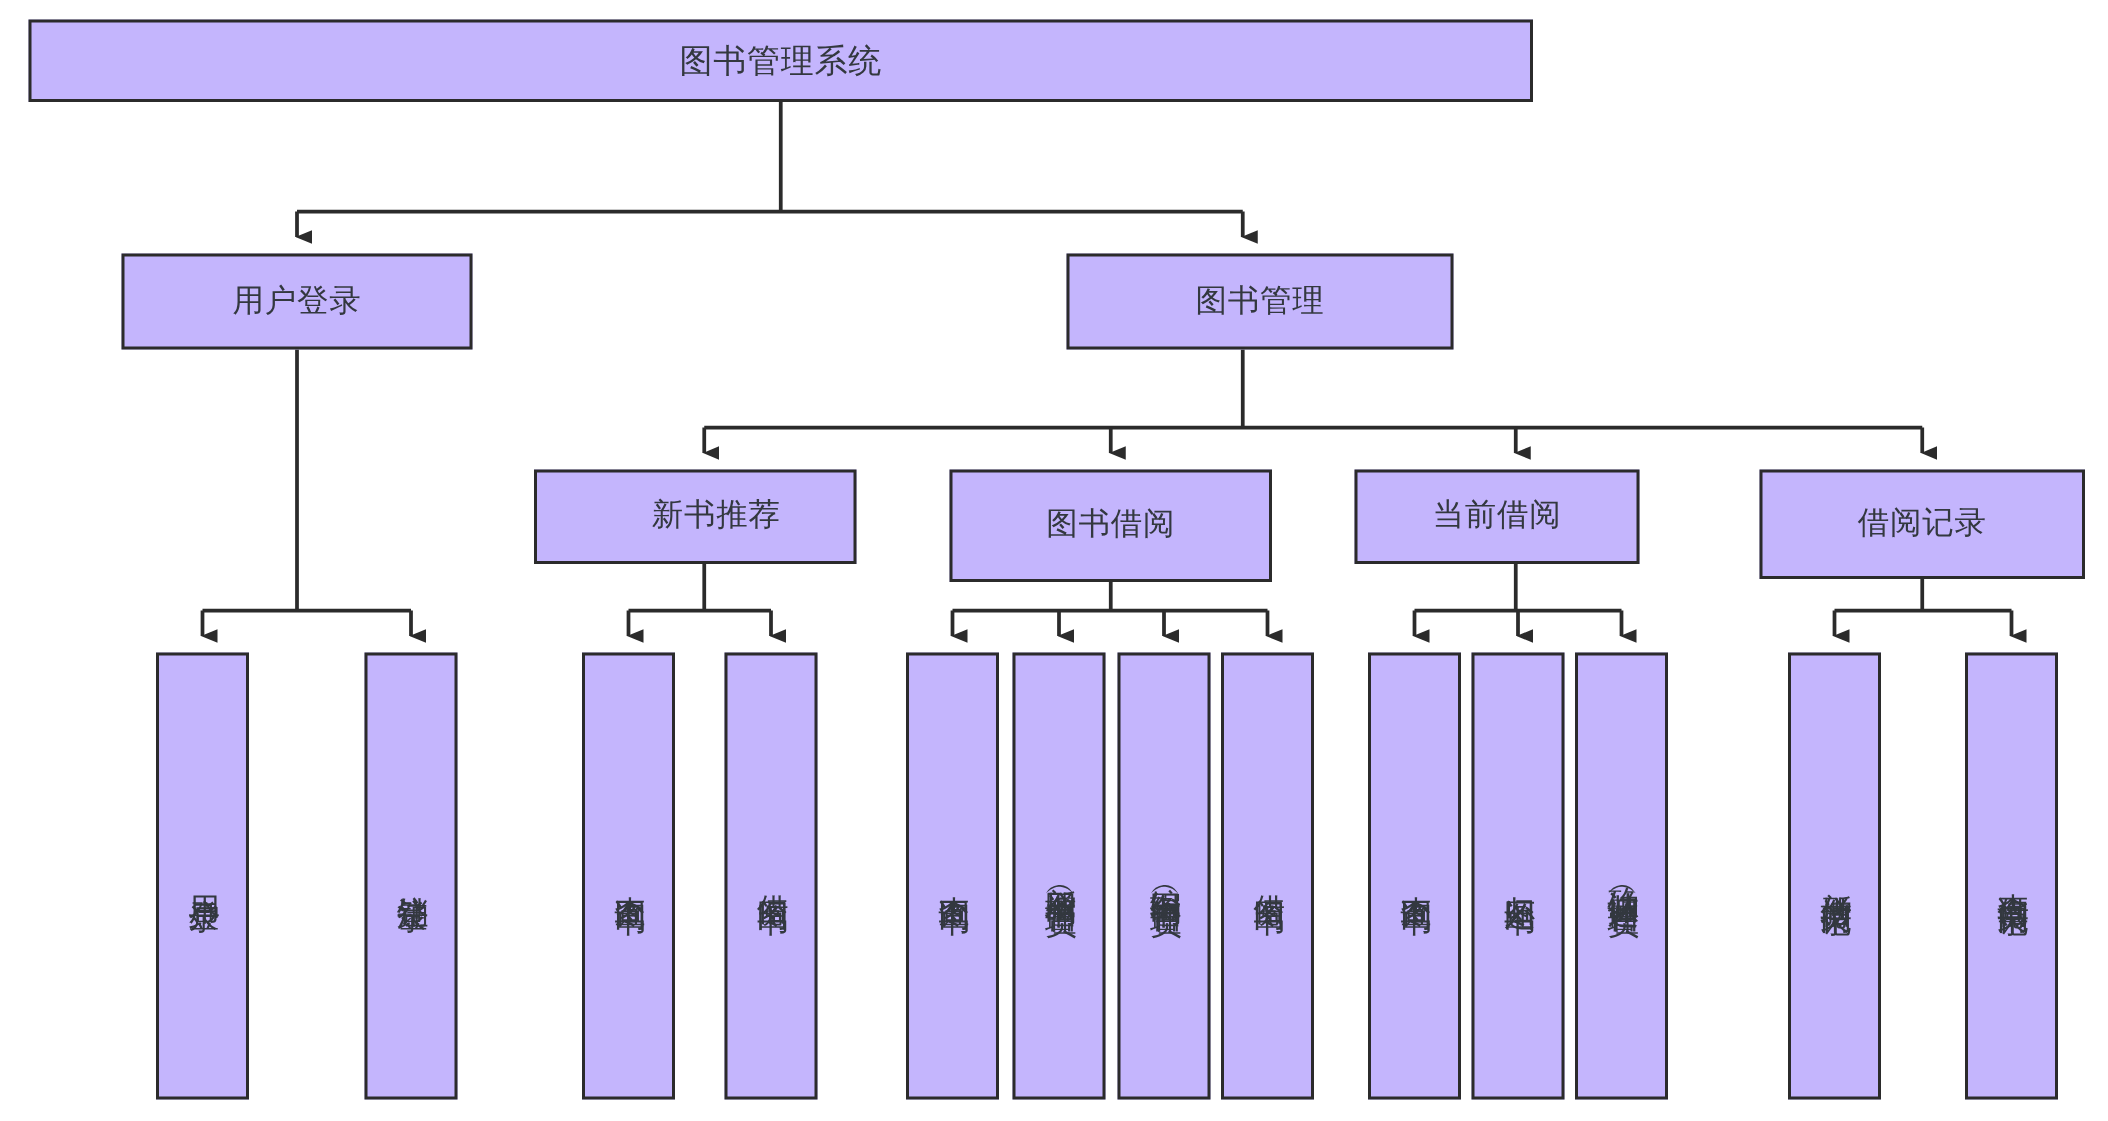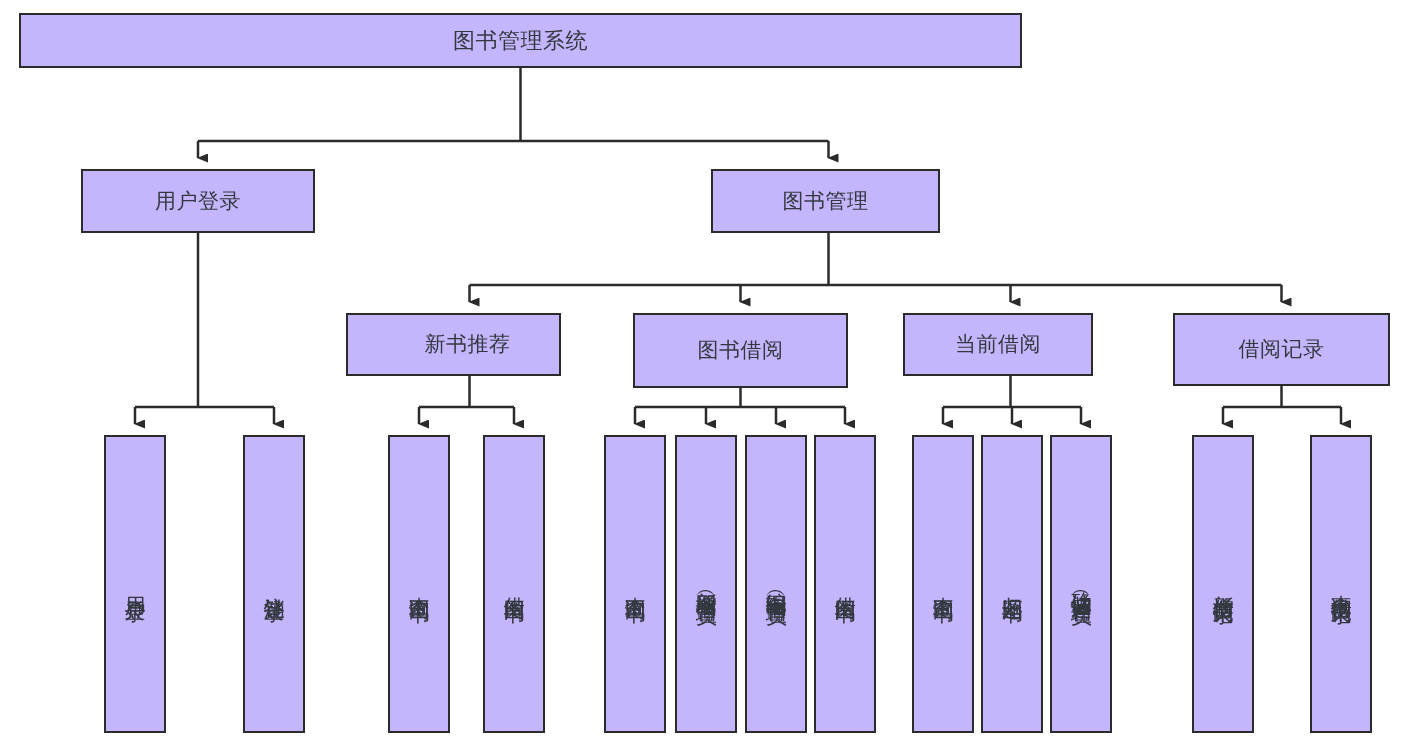--- a/index.html
+++ b/index.html
@@ -59,24 +59,24 @@
         <path d="M1341,407 L1341,424" marker-end="url(#arrowhead)"></path>
       </g>
   </svg>
   <div id="node-layer">
       <div class="node root branch" style="left: 19px; top: 13px; width: 1003px; height: 55px;">
         <span class="label">图书管理系统</span>
       </div>
       <div class="node branch" style="left: 81px; top: 169px; width: 234px; height: 64px;">
         <span class="label">用户登录</span>
       </div>
-      <div class="node branch" style="left: 711px; top: 169px; width: 229px; height: 64px; align-items: center;">
+      <div class="node branch" style="left: 711px; top: 169px; width: 258px; height: 64px; align-items: center;">
         <span class="label">图书管理</span>
       </div>
-      <div class="node branch" style="left: 346px; top: 313px; width: 215px; height: 63px; padding-left: 28px;">
+      <div class="node branch" style="left: 356px; top: 313px; width: 215px; height: 63px; padding-left: 28px;">
         <span class="label">新书推荐</span>
       </div>
       <div class="node branch" style="left: 633px; top: 313px; width: 215px; height: 75px;">
         <span class="label">图书借阅</span>
       </div>
       <div class="node branch" style="left: 903px; top: 313px; width: 190px; height: 63px;">
         <span class="label">当前借阅</span>
       </div>
       <div class="node branch" style="left: 1173px; top: 313px; width: 217px; height: 73px;">
         <span class="label">借阅记录</span>

